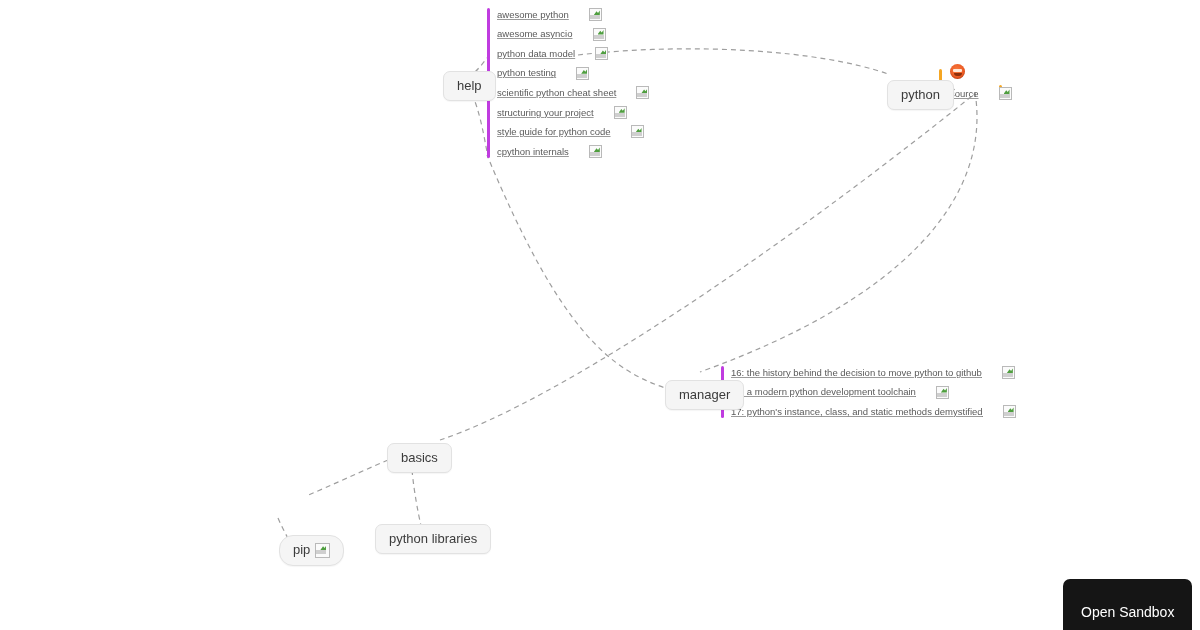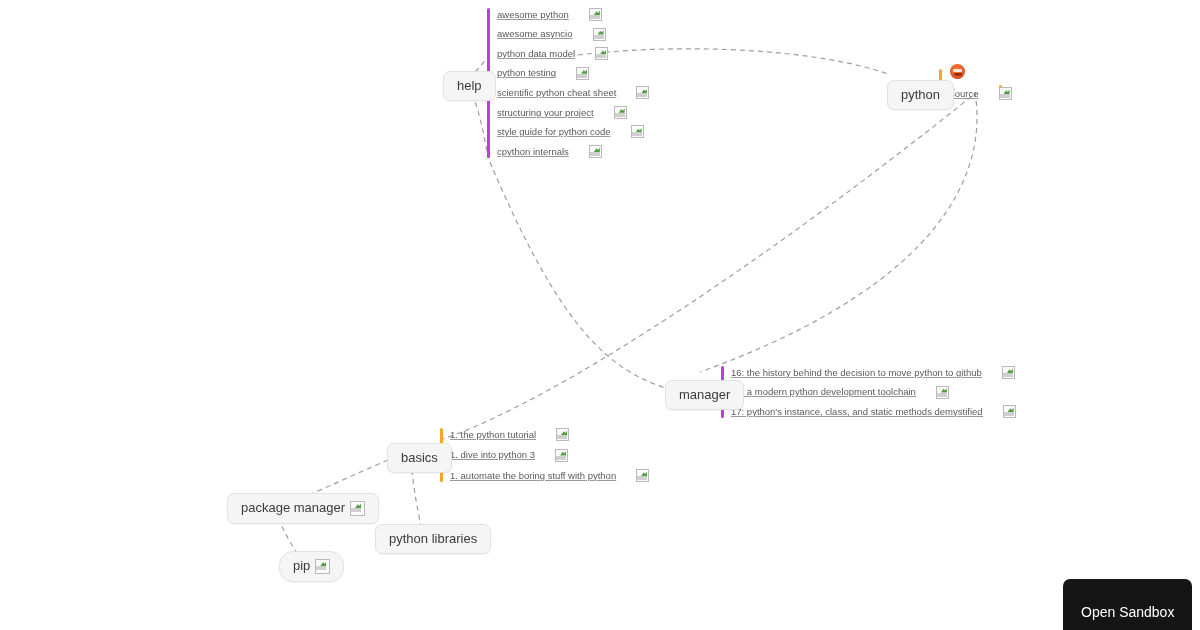--- a/index.html
+++ b/index.html
@@ -243,37 +243,20 @@
         <span class="leaf-text">15: a modern python development toolchain</span>
         <span class="broken-img"></span>
       </div>
       <div class="leaf">
         <span class="leaf-text">17: python's instance, class, and static methods demystified</span>
         <span class="broken-img"></span>
       </div>
     </div>
   </div>
 
-  <div class="branch" style="left:440px; top:428px; height:54px;">
-    <div class="spine orange"></div>
-    <div class="leaves">
-      <div class="leaf">
-        <span class="leaf-text">1. the python tutorial</span>
-        <span class="broken-img"></span>
-      </div>
-      <div class="leaf">
-        <span class="leaf-text">1. dive into python 3</span>
-        <span class="broken-img"></span>
-      </div>
-      <div class="leaf">
-        <span class="leaf-text">1. automate the boring stuff with python</span>
-        <span class="broken-img"></span>
-      </div>
-    </div>
-  </div>
 
   <div class="tick" style="left:939px; top:69px; height:34px;"></div>
 
   <div class="tick" style="left:999px; top:85px; height:13px;"></div>
 
   <div class="emoji-avatar" style="left:950px; top:64px;"></div>
 
   <div class="leaf" style="position:absolute; left:950px; top:87px;">
     <span class="leaf-text">source</span>
     <span class="broken-img"></span>
@@ -288,26 +271,22 @@
   </div>
 
   <div class="node" style="left:665px; top:380px;">
     <span class="label">manager</span>
   </div>
 
   <div class="node" style="left:387px; top:443px;">
     <span class="label">basics</span>
   </div>
 
-  <div class="node" style="left:227px; top:493px;">
-    <span class="label">package manager</span>
-    <span class="broken-img big"></span>
-  </div>
-
-  <div class="node" style="left:279px; top:551px;border-radius:14px;">
+
+  <div class="node" style="left:279px; top:535px;border-radius:14px;">
     <span class="label">pip</span>
     <span class="broken-img big"></span>
   </div>
 
   <div class="node" style="left:375px; top:524px;">
     <span class="label">python libraries</span>
   </div>
 
   <button class="sandbox-btn" style="left:1063px; top:579px;">Open Sandbox</button>
 

